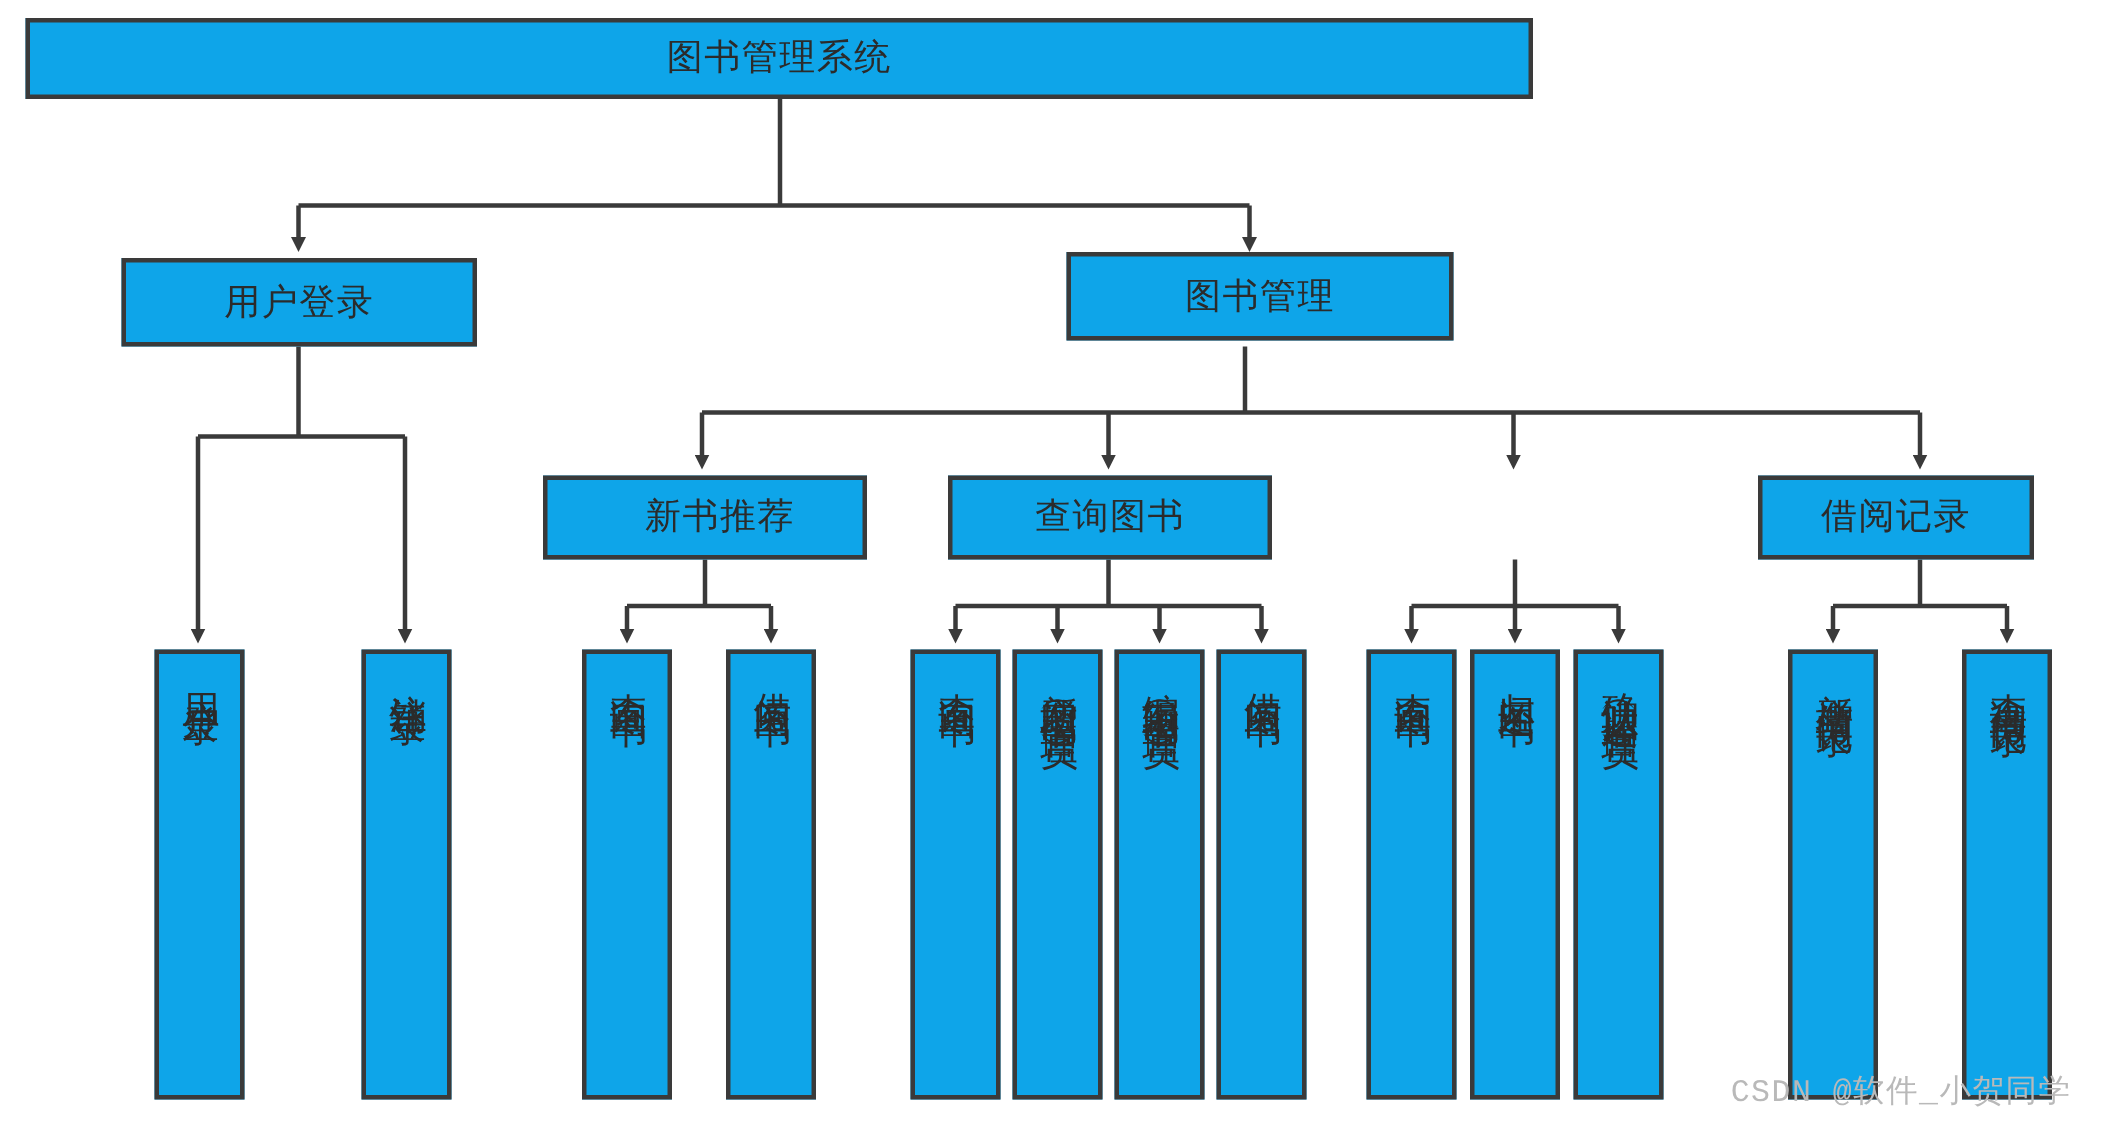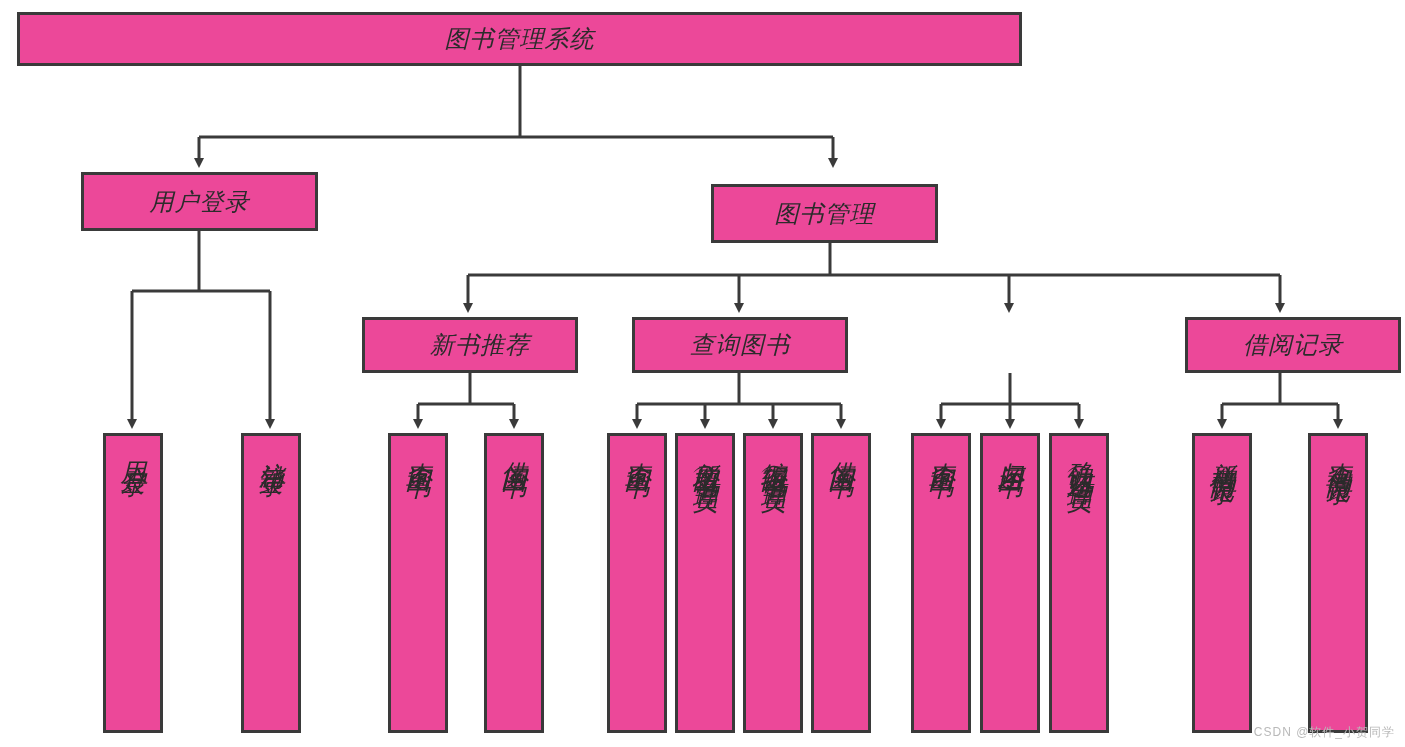--- a/index.html
+++ b/index.html
@@ -10,27 +10,26 @@
     font-family:"Liberation Sans","DejaVu Sans",sans-serif;
     overflow:hidden;
     position:relative;
   }
   #canvas{position:absolute;left:0;top:0;width:1405px;height:747px;}
   svg.links{position:absolute;left:0;top:0;width:1405px;height:747px;pointer-events:none;}
 
   .node{
     position:absolute;
     box-sizing:border-box;
-    background:#ec4899;
+    background:#0ea5e9;
     border:3px solid #3a3a3a;
     display:flex;
     align-items:center;
     justify-content:center;
     color:#2b2b2b;
-    font-style:italic;
   }
   .node .lbl{
     font-size:24px;
     line-height:1.15;
     letter-spacing:1px;
     white-space:nowrap;
     color:#2b2b2b;
   }
   
   .node.vert{
@@ -42,27 +41,27 @@
     text-orientation:upright;
     font-size:25px;
     line-height:1.08;
     letter-spacing:4px;
     white-space:nowrap;
     display:block;
     margin:0 auto;
   }
   .watermark{
     position:absolute;
-    right:10px;
+    right:24px;
     bottom:6px;
-    font-size:12px;
+    font-size:21px;
     color:#b9b9b9;
     letter-spacing:1px;
     white-space:nowrap;
-    font-family:Liberation Sans, sans-serif;
+    font-family:Liberation Mono, monospace;
   }
 </style>
 </head>
 <body>
 
 <div id="canvas">
 
   <svg class="links" viewBox="0 0 1405 747" xmlns="http://www.w3.org/2000/svg">
     <defs>
       <marker id="arrow" markerWidth="10" markerHeight="10" refX="5" refY="5" orient="auto" markerUnits="userSpaceOnUse">
@@ -113,31 +112,31 @@
     </g>
   </svg>
 
   <div class="node" style="left:17px;top:12px;width:1005px;height:54px;">
     <span class="lbl">图书管理系统</span>
   </div>
 
   <div class="node" style="left:81px;top:172px;width:237px;height:59px;">
     <span class="lbl">用户登录</span>
   </div>
-  <div class="node" style="left:711px;top:184px;width:227px;height:59px;text-align:right;">
+  <div class="node" style="left:711px;top:168px;width:258px;height:59px;text-align:right;">
     <span class="lbl">图书管理</span>
   </div>
 
   <div class="node" style="left:362px;top:317px;width:216px;height:56px;padding-left:20px;">
     <span class="lbl">新书推荐</span>
   </div>
   <div class="node" style="left:632px;top:317px;width:216px;height:56px;">
     <span class="lbl">查询图书</span>
   </div>
-  <div class="node" style="left:1172px;top:317px;width:216px;height:56px;margin-left:13px;">
+  <div class="node" style="left:1172px;top:317px;width:184px;height:56px;">
     <span class="lbl">借阅记录</span>
   </div>
 
   <div class="node vert" style="left:103px;top:433px;width:60px;height:300px;">
     <span class="lbl">用户登录</span>
   </div>
   <div class="node vert" style="left:241px;top:433px;width:60px;height:300px;">
     <span class="lbl">注销登录</span>
   </div>
 

